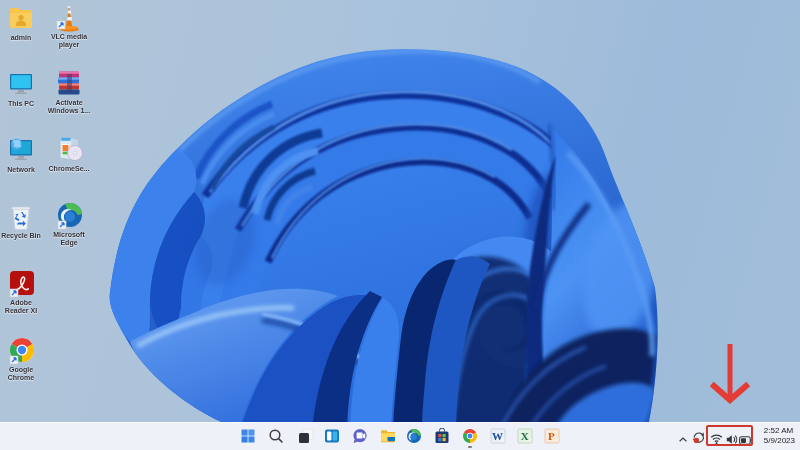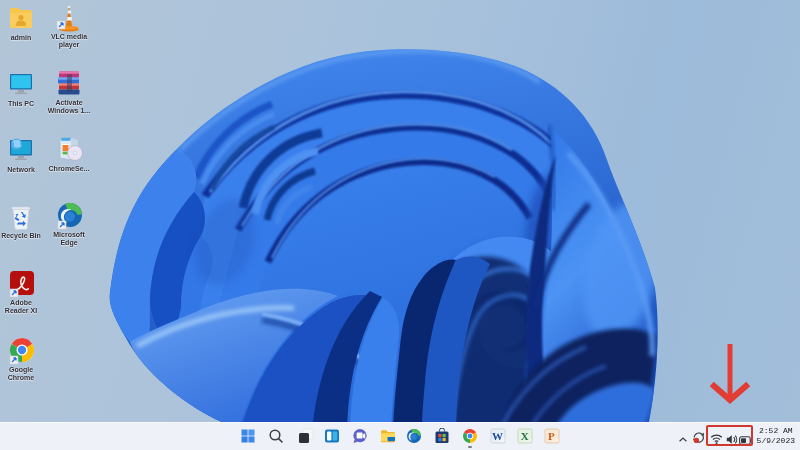--- a/index.html
+++ b/index.html
@@ -11,22 +11,22 @@
   background:#eef1f7; border-top:1px solid #f8fafc; }
 #tbicons { position:absolute; left:0; top:422px; width:800px; height:28px; }
 .ti { position:absolute; top:6px; width:16px; height:16px; }
 
 .dicon { position:absolute; width:48px; text-align:center; }
 .dicon .ic { width:26px; height:26px; margin:0 auto; position:relative; }
 .dicon .lb { margin-top:3px; font-size:7px; line-height:8px; color:#30303a; font-weight:bold;
   text-shadow:0 0 2px rgba(255,255,255,.8), 0 1px 1px rgba(255,255,255,.6); }
 
 .trayicon { position:absolute; }
-#clock { position:absolute; right:5px; top:426px; text-align:center;
-  font-size:8px; line-height:9.5px; color:#1b1b1b;font-family:Liberation Mono, monospace; }
+#clock { position:absolute; right:5px; top:426px; text-align:left;
+  font-size:8px; line-height:9.5px; color:#1b1b1b; }
 
 #redbox { position:absolute; left:706px; top:425px; width:47px; height:21px;
   border:2px solid #cf382f; border-radius:2px; }
 </style>
 </head>
 <body>
 <svg id="bloom" width="800" height="450" viewBox="0 0 800 450">
   <defs>
     <linearGradient id="gBase" x1="0" y1="0" x2="0.2" y2="1">
       <stop offset="0" stop-color="#4389f0"></stop>

